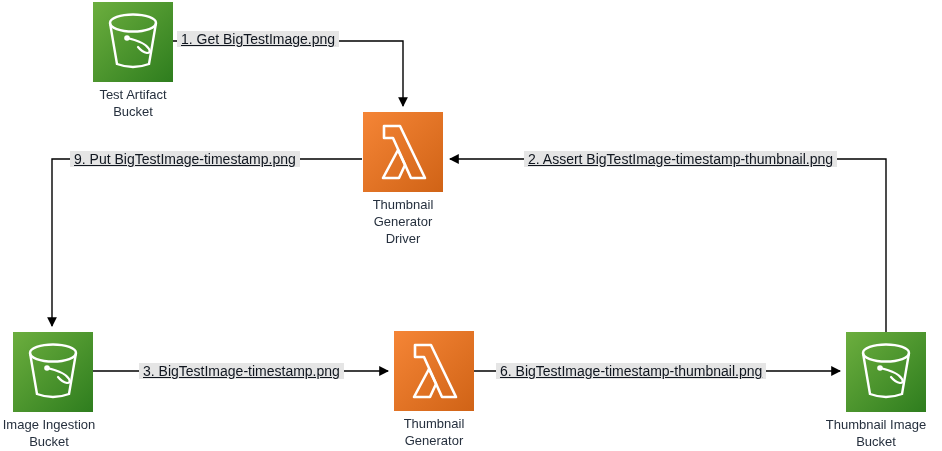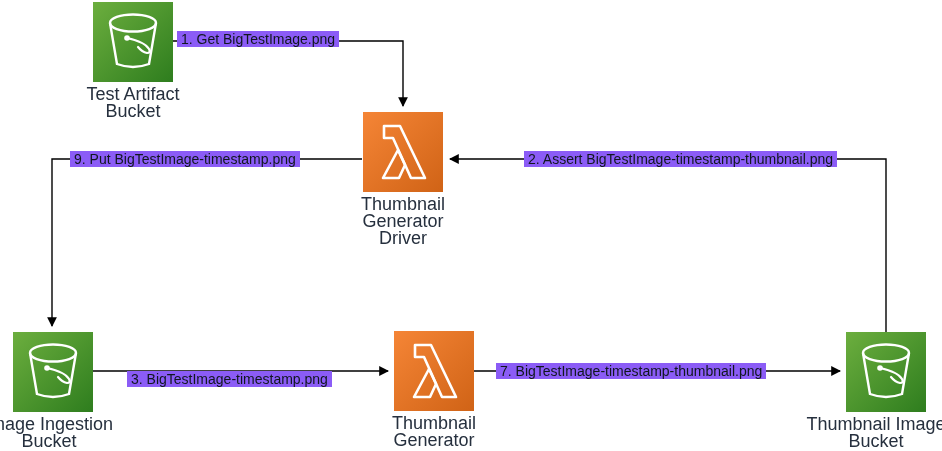--- a/index.html
+++ b/index.html
@@ -35,33 +35,34 @@
     width: 80px;
     height: 80px;
   }
   .node-label {
     position: absolute;
     top: 84px;
     left: 50%;
     transform: translateX(-50%);
     width: 190px;
     text-align: center;
-    font-size: 18px;
+    font-size: 13px;
     line-height: 17px;
     color: #26303e;
     white-space: pre-line;
   }
   .edge-label {
     position: absolute;
     font-size: 14px;
     line-height: 16px;
     color: #10161f;
     white-space: nowrap;
-    background: #8b5cf6;
+    background: #e5e5e5;
     padding: 0 4px;
+    text-decoration: underline;
   }
 </style>
 </head>
 <body>
 
 <div id="canvas">
 
   <svg id="edges" viewBox="0 0 942 451" width="942" height="451" xmlns="http://www.w3.org/2000/svg">
     <defs>
       <marker id="arrow" viewBox="0 0 10 10" refX="9" refY="5" markerWidth="7" markerHeight="7" orient="auto-start-reverse">
@@ -153,19 +154,19 @@
       <circle cx="34" cy="36" r="2.8" fill="#ffffff"></circle>
     </svg>
     <div class="node-label">Thumbnail Image
 Bucket</div>
   </div>
 
   <div class="edge-label" style="left:177px; top:31px;">1. Get BigTestImage.png</div>
 
   <div class="edge-label" style="left:70px; top:151px;">9. Put BigTestImage-timestamp.png</div>
 
-  <div class="edge-label" style="left:127px; top:363px;margin-top:8px;">3. BigTestImage-timestamp.png</div>
+  <div class="edge-label" style="left:139px; top:363px;">3. BigTestImage-timestamp.png</div>
 
-  <div class="edge-label" style="left:496px; top:363px;">7. BigTestImage-timestamp-thumbnail.png</div>
+  <div class="edge-label" style="left:496px; top:363px;">6. BigTestImage-timestamp-thumbnail.png</div>
 
   <div class="edge-label" style="left:524px; top:151px;">2. Assert BigTestImage-timestamp-thumbnail.png</div>
 
 </div>
 
 </body></html>

